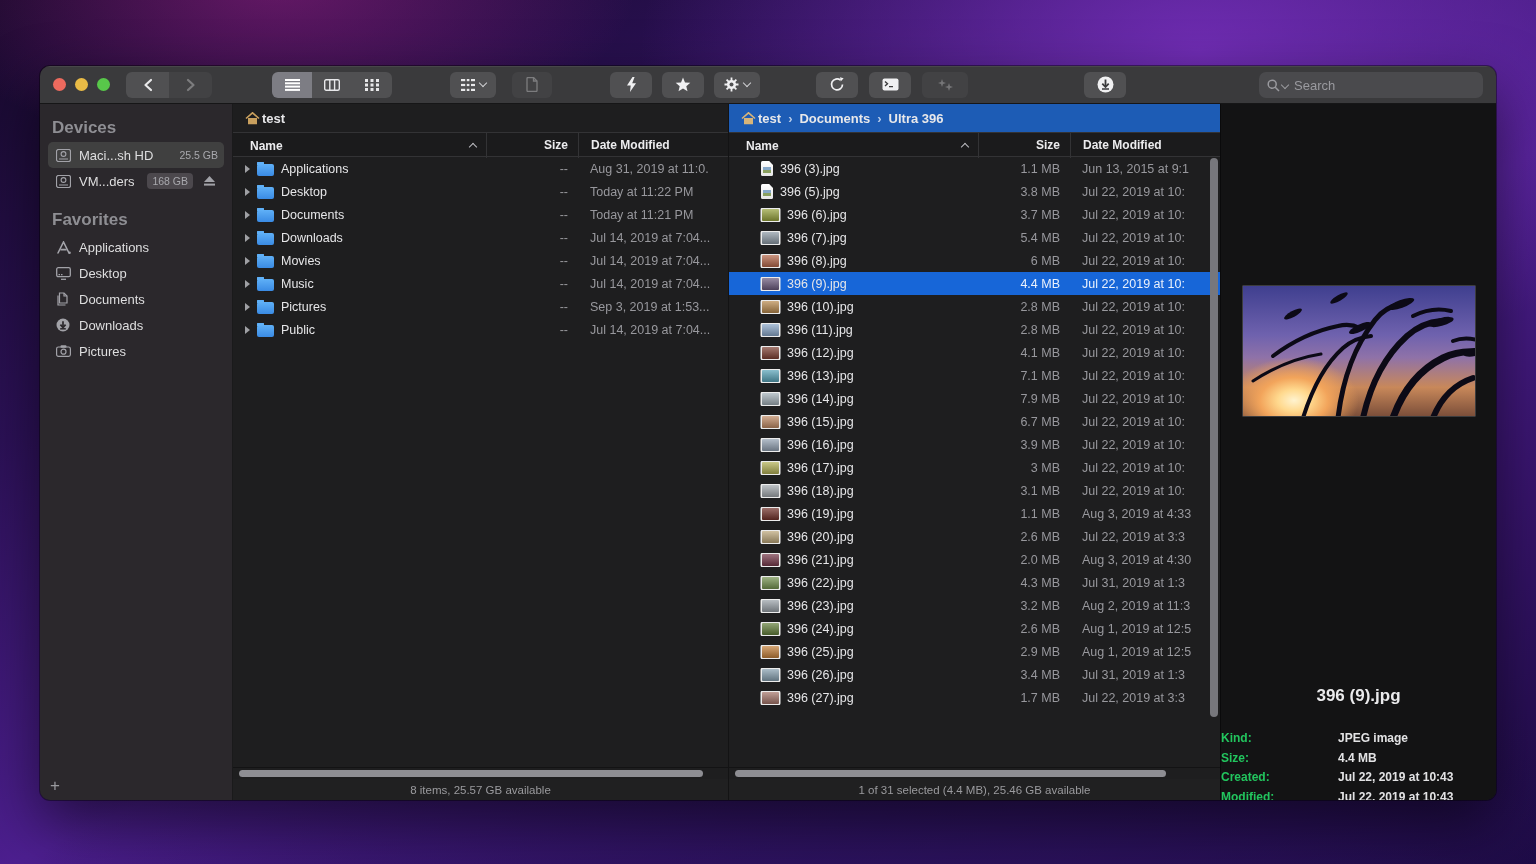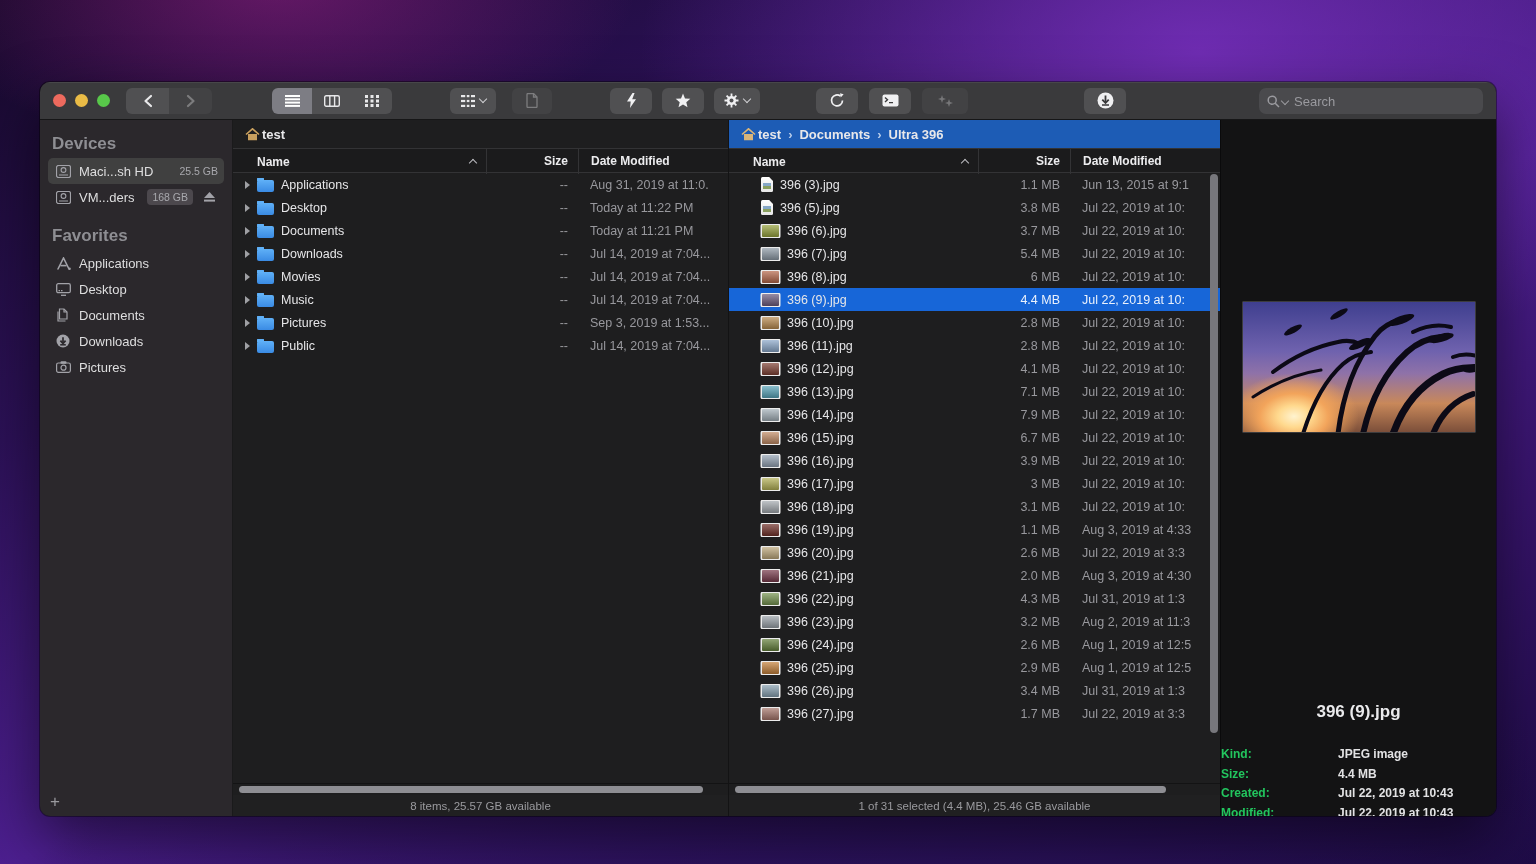--- a/index.html
+++ b/index.html
@@ -6,21 +6,21 @@
   html,body { width:1536px; height:864px; overflow:hidden; }
   body {
     font-family:"Liberation Sans","DejaVu Sans",sans-serif;
     background:
       radial-gradient(900px 520px at 78% 6%, rgba(120,48,190,.85) 0%, rgba(120,48,190,0) 62%),
       radial-gradient(600px 300px at 18% -2%, rgba(190,40,160,.45) 0%, rgba(190,40,160,0) 60%),
       radial-gradient(1200px 700px at 55% 115%, rgba(40,18,90,.9) 0%, rgba(40,18,90,0) 70%),
       linear-gradient(155deg,#16092a 0%,#2c1157 28%,#4d1f90 55%,#3a1570 74%,#1d0b44 100%);
   }
   .window {
-    position:absolute; left:40px; top:82px; width:1456px; height:734px;
+    position:absolute; left:40px; top:66px; width:1456px; height:734px;
     border-radius:10px; overflow:hidden;
     background:#1e1e1f;
     box-shadow:0 25px 60px rgba(0,0,0,.55), 0 0 0 1px rgba(0,0,0,.4);
     display:flex; flex-direction:column;
   }
   
   .toolbar {
     height:38px; flex:0 0 38px; background:#3a3a3c;
     border-bottom:1px solid #161617;
     display:flex; align-items:center; position:relative;
@@ -67,21 +67,21 @@
   .pane-right { width:492px; flex:0 0 492px; border-left:1px solid #131314; position:relative; }
   .pathbar { height:28px; flex:0 0 28px; display:flex; align-items:center; gap:2px; padding:0 12px; color:#e8e8ea; font-size:13px; font-weight:600; }
   .pathbar.blue { background:#1d5cb5; font-weight:600; }
   .crumb { display:flex; align-items:center; }
   .crumb-sep { color:#b9cdea; margin:0 7px; font-size:13px; }
   .cols {
     height:25px; flex:0 0 25px; display:grid; grid-template-columns:1fr 92px 150px;
     align-items:center; background:#1b1b1c; border-top:1px solid #333335; border-bottom:1px solid #333335;
     color:#ececee; font-size:12px; font-weight:bold;
   }
-  .cols .c-name { padding-left:24px; display:flex; align-items:center; justify-content:space-between; }
+  .cols .c-name { padding-left:17px; display:flex; align-items:center; justify-content:space-between; }
   .sort-asc { width:6px; height:6px; border-left:1.6px solid #bdbdc2; border-top:1.6px solid #bdbdc2; transform:rotate(45deg); margin-right:10px; margin-top:3px; }
   .cols .c-size { text-align:right; padding-right:10px; border-left:1px solid #333335; height:100%; line-height:25px;padding-left:36px; }
   .cols .c-date { padding-left:12px; border-left:1px solid #333335; height:100%; line-height:25px; }
   .rows { flex:1; overflow:hidden; }
   .frow {
     display:grid; grid-template-columns:1fr 92px 150px; align-items:center;
     height:23px; font-size:12.5px; color:#e6e6e8;
   }
   .frow .cell-name { display:flex; align-items:center; gap:7px; padding-left:12px; overflow:hidden; white-space:nowrap; }
   .frow .cell-size { text-align:right; padding-right:10px; color:#98989d; white-space:nowrap; }

